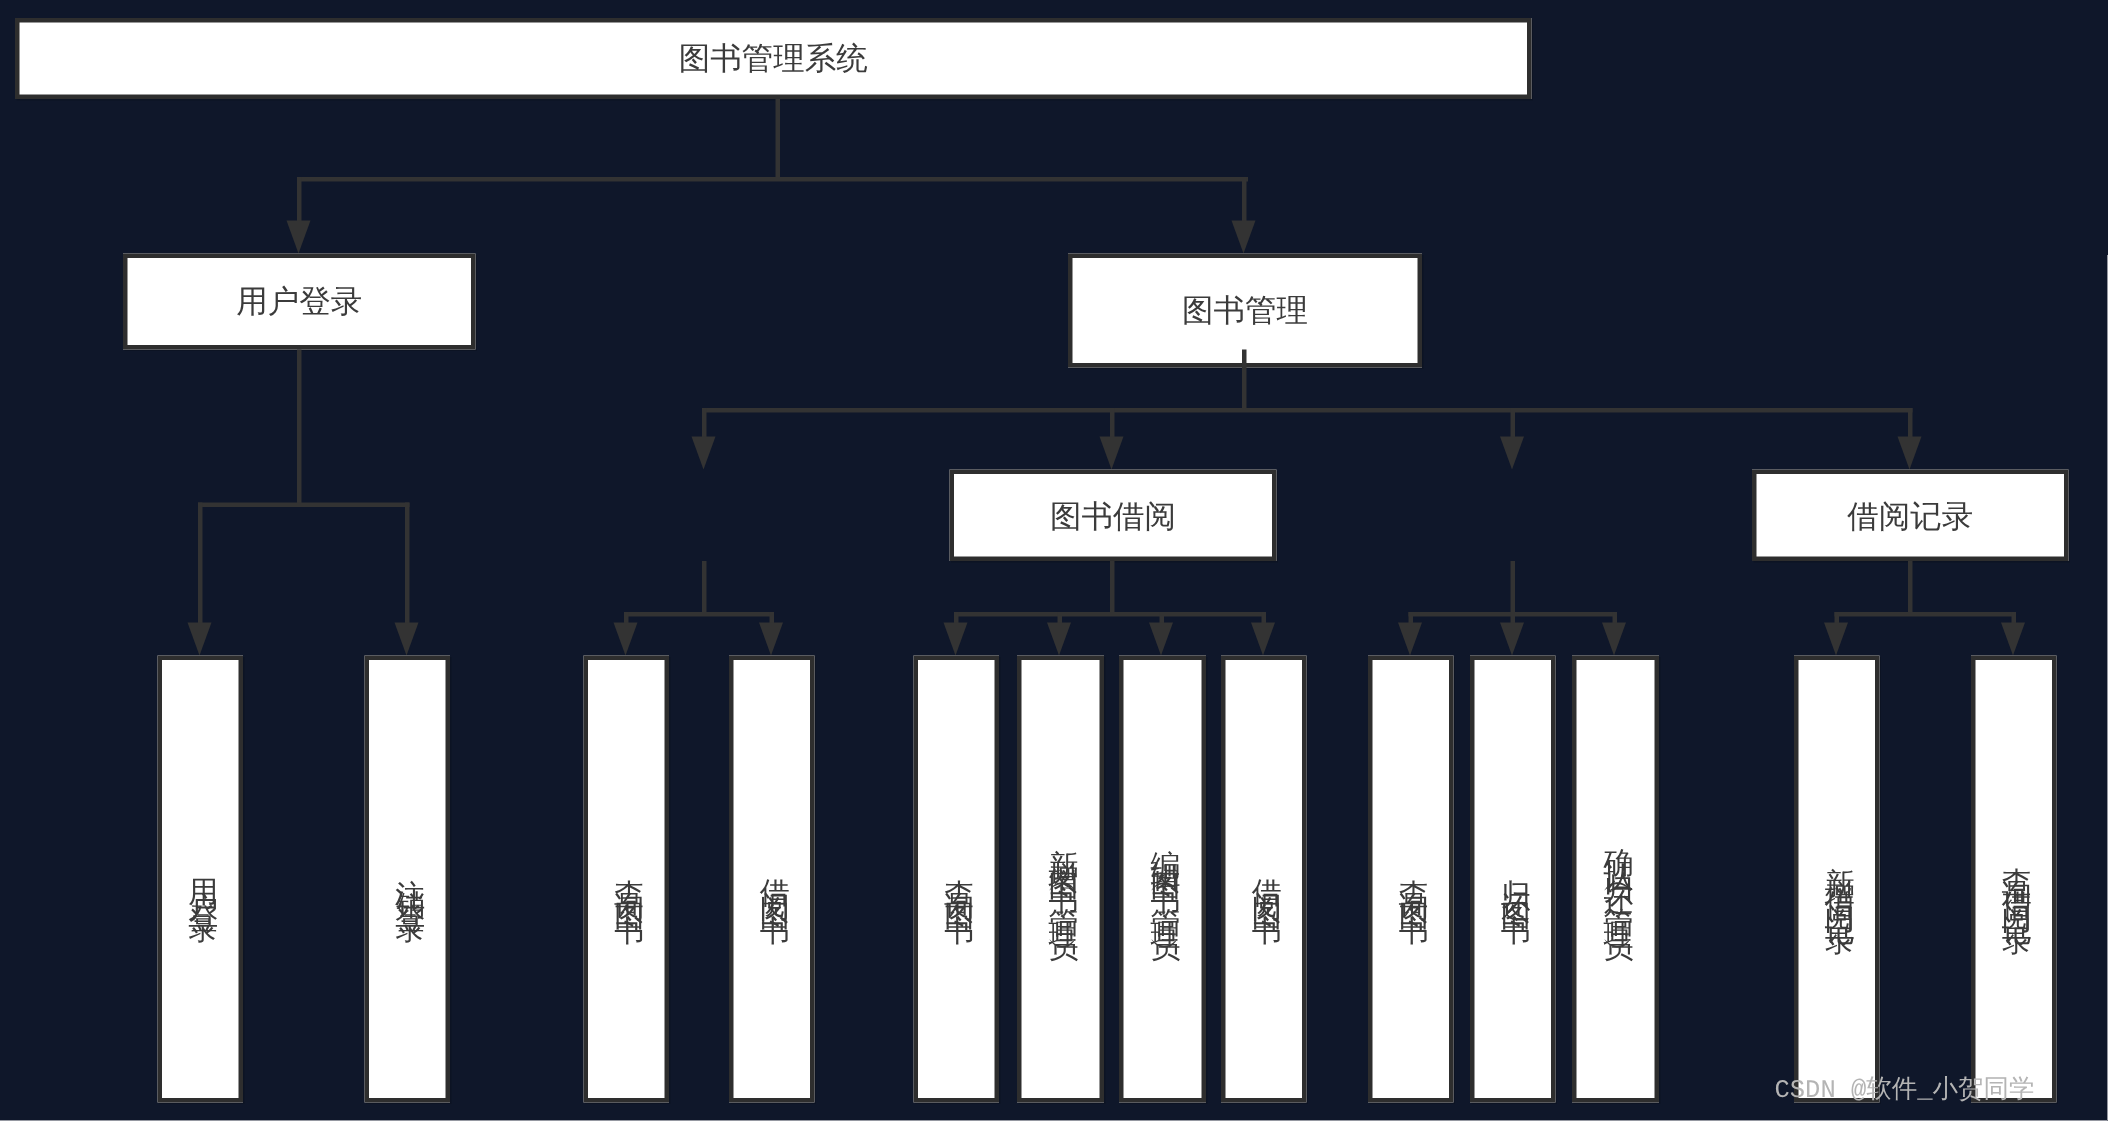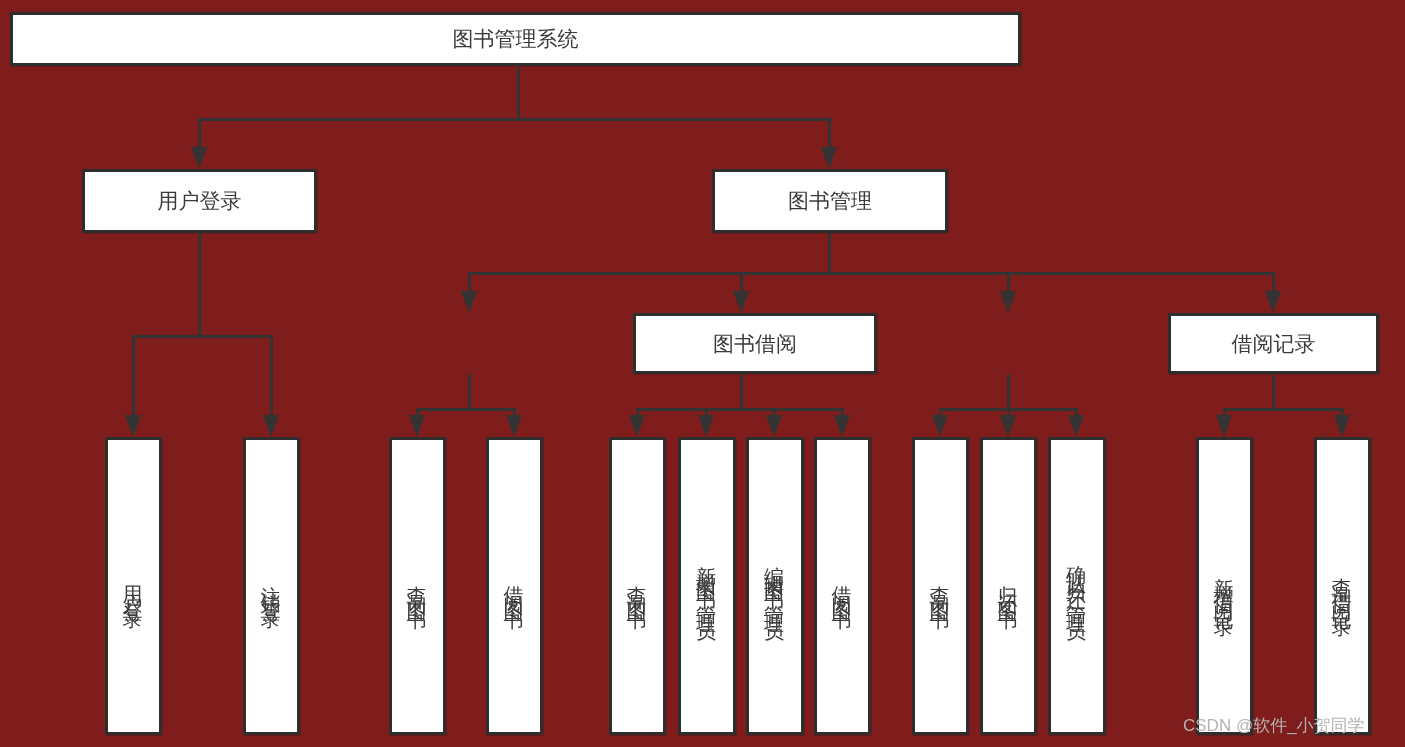--- a/index.html
+++ b/index.html
@@ -1,20 +1,20 @@
 <!DOCTYPE html>
 <html><head>
 <meta charset="utf-8">
 <style>
   html,body{margin:0;padding:0;background:#ffffff;}
   .canvas{
     position:relative;
     width:1405px;height:747px;
-    background:#7f1d1d;
-    font-family:Liberation Sans, sans-serif;
+    background:#0f172a;
+    font-family:Liberation Mono, monospace;
     overflow:hidden;
   }
   .node{
     position:absolute;
     box-sizing:border-box;
     border:3px solid #2e2e2e;
     background:#ffffff;
     display:flex;align-items:center;justify-content:center;
     color:#3b3b3b;
     font-size:21px;
@@ -61,21 +61,21 @@
   <div class="vline" style="left:517px;top:66px;height:52px"></div>
   <div class="hline" style="left:198px;top:118px;width:634px"></div>
   <div class="vline" style="left:198px;top:118px;height:31px"></div>
   <div class="arrow" style="left:191px;top:147px"></div>
   <div class="vline" style="left:828px;top:118px;height:31px"></div>
   <div class="arrow" style="left:821px;top:147px"></div>
 
   <div class="node" style="left:82px;top:169px;width:235px;height:64px">
     <span class="lbl">用户登录</span>
   </div>
-  <div class="node" style="left:712px;top:169px;width:236px;height:64px">
+  <div class="node" style="left:712px;top:169px;width:236px;height:76px">
     <span class="lbl">图书管理</span>
   </div>
 
   <div class="vline" style="left:198px;top:233px;height:104px"></div>
   <div class="hline" style="left:132px;top:335px;width:141px"></div>
   <div class="vline" style="left:132px;top:335px;height:82px"></div>
   <div class="arrow" style="left:125px;top:415px"></div>
   <div class="vline" style="left:270px;top:335px;height:82px"></div>
   <div class="arrow" style="left:263px;top:415px"></div>
 
@@ -83,21 +83,21 @@
   <div class="hline" style="left:468px;top:272px;width:807px"></div>
   <div class="vline" style="left:468px;top:272px;height:22px"></div>
   <div class="arrow" style="left:461px;top:291px"></div>
   <div class="vline" style="left:740px;top:272px;height:22px"></div>
   <div class="arrow" style="left:733px;top:291px"></div>
   <div class="vline" style="left:1007px;top:272px;height:22px"></div>
   <div class="arrow" style="left:1000px;top:291px"></div>
   <div class="vline" style="left:1272px;top:272px;height:22px"></div>
   <div class="arrow" style="left:1265px;top:291px"></div>
 
-  <div class="node" style="left:633px;top:313px;width:244px;height:61px">
+  <div class="node" style="left:633px;top:313px;width:218px;height:61px">
     <span class="lbl">图书借阅</span>
   </div>
   <div class="node" style="left:1168px;top:313px;width:211px;height:61px">
     <span class="lbl">借阅记录</span>
   </div>
 
   <div class="vline" style="left:468px;top:374px;height:36px"></div>
   <div class="vline" style="left:740px;top:374px;height:36px"></div>
   <div class="vline" style="left:1007px;top:374px;height:36px"></div>
   <div class="vline" style="left:1272px;top:374px;height:36px"></div>

